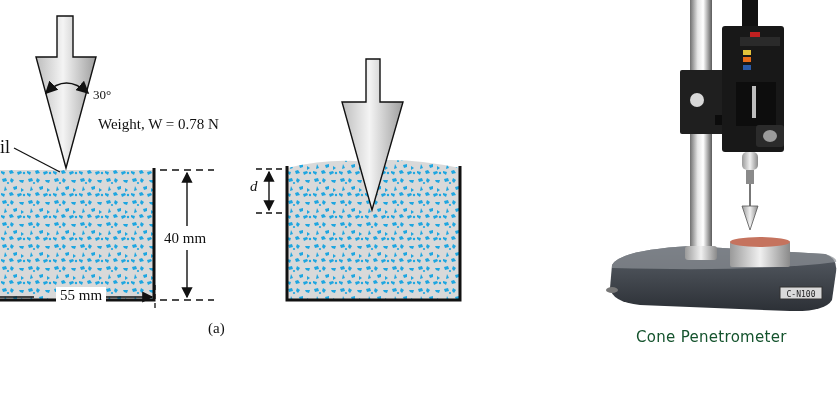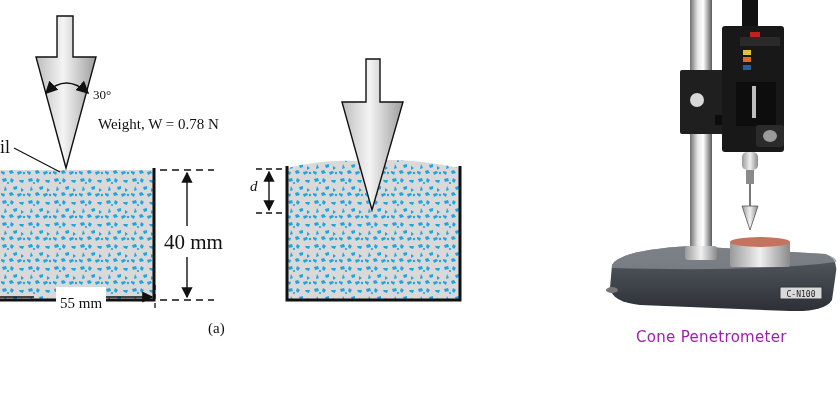--- a/index.html
+++ b/index.html
@@ -2,25 +2,25 @@
 <html><head>
 <meta charset="utf-8">
 <style>
   html, body { margin:0; padding:0; background:#ffffff; }
   body { width:840px; height:420px; position:relative; overflow:hidden; font-family:"Liberation Serif", serif; }
   .abs { position:absolute; }
   .serif { font-family:"Liberation Serif", serif; color:#111; }
   .lbl-weight { left:98px; top:84px; font-size:15px; white-space:nowrap;margin-top:32px; }
   .lbl-angle { left:52px; top:87px; font-size:13px;margin-left:41px; }
   .lbl-soil { left:0px; top:137px; font-size:18px; }
-  .lbl-40 { left:164px; top:228px; font-size:21px; background:#fff; padding:2px 0; }
-  .lbl-55 { left:56px; top:287px; font-size:15px; background:#fff; padding:8px 4px; }
+  .lbl-40 { left:164px; top:228px; font-size:15px; background:#fff; padding:2px 0; }
+  .lbl-55 { left:56px; top:287px; font-size:15px; background:#fff; padding:0 4px; }
   .lbl-a { left:208px; top:320px; font-size:15px; }
   .lbl-d { left:250px; top:178px; font-size:15px; font-style:italic; }
-  .caption { left:636px; top:328px; font-family:"DejaVu Sans", sans-serif; font-size:15px; color:#a21caf; letter-spacing:0.3px; white-space:nowrap; }
+  .caption { left:636px; top:328px; font-family:"DejaVu Sans", sans-serif; font-size:15px; color:#14532d; letter-spacing:0.3px; white-space:nowrap; }
   svg { position:absolute; left:0; top:0; }
 </style>
 </head>
 <body>
 
 <svg width="840" height="420" viewBox="0 0 840 420">
   <defs>
     <linearGradient id="coneGrad" x1="0" x2="1" y1="0" y2="0">
       <stop offset="0" stop-color="#bdbdbd"></stop>
       <stop offset="0.45" stop-color="#f4f4f4"></stop>

